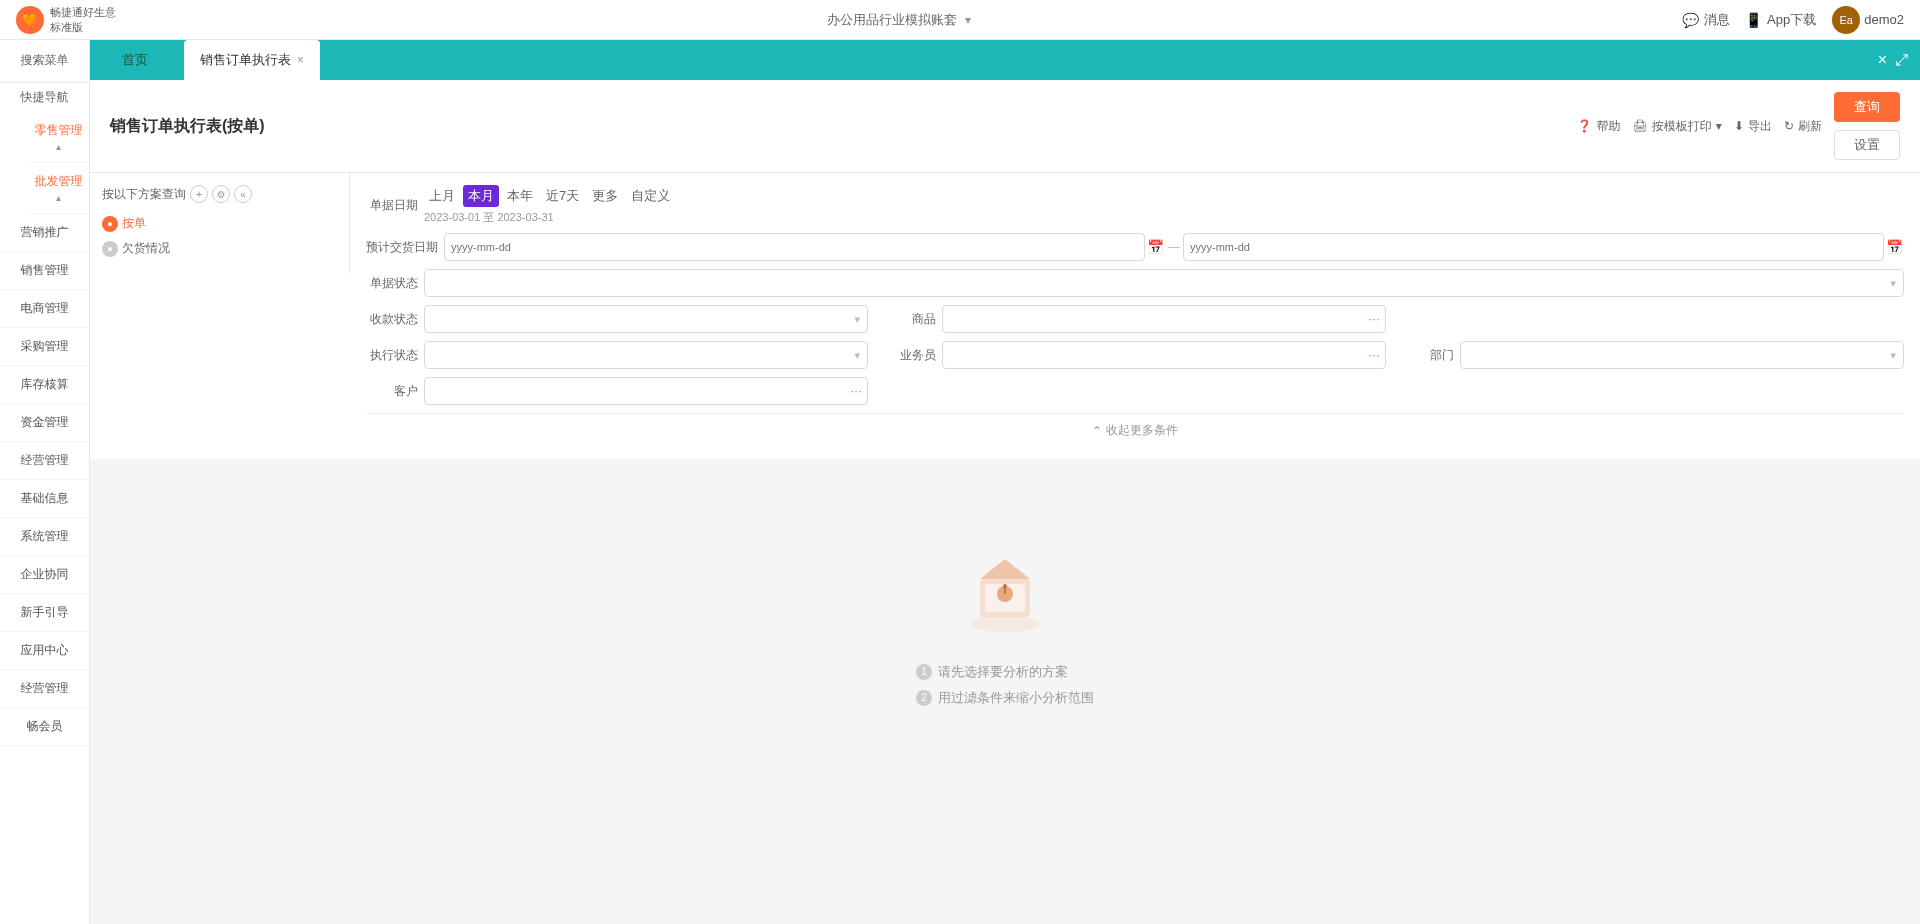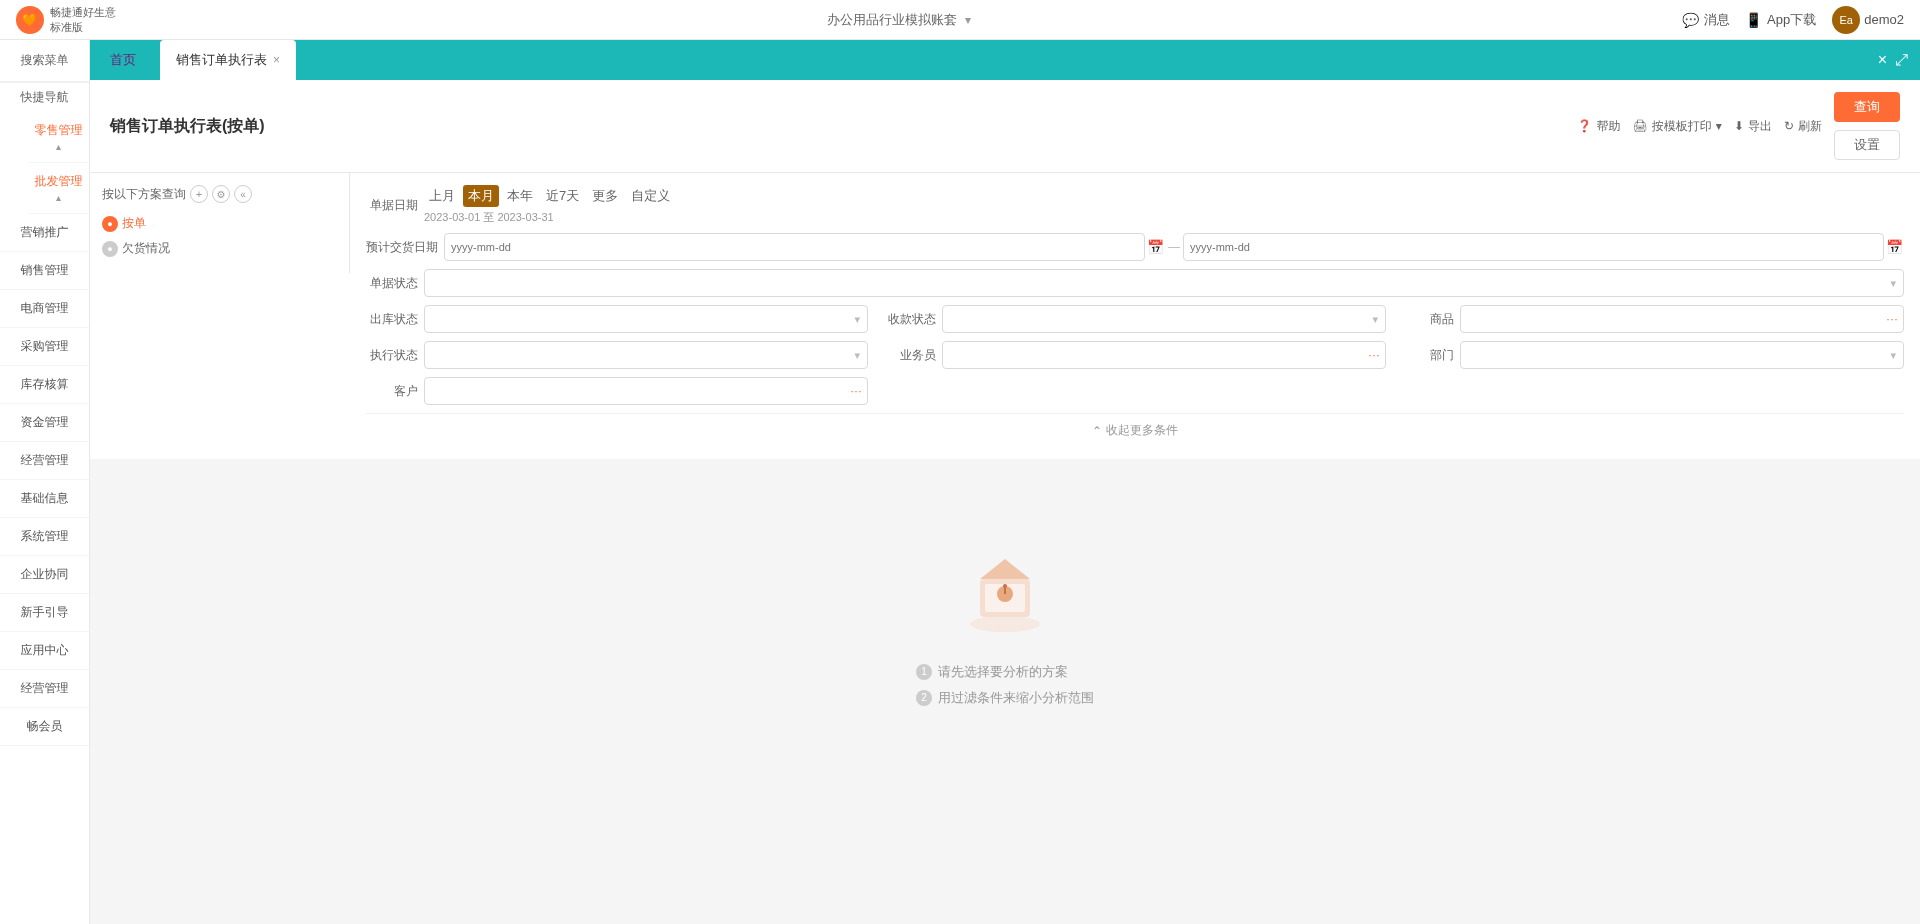--- a/index.html
+++ b/index.html
@@ -27,21 +27,21 @@
     .sidebar-item { padding: 10px 4px; text-align: center; color: #555; font-size: 12px; cursor: pointer; border-bottom: 1px solid #f5f5f5; display: flex; flex-direction: column; align-items: center; gap: 2px; }
     .sidebar-item.active { color: #ff6b35; }
     .sidebar-item.has-sub { color: #ff6b35; font-weight: 500; margin-left: 28px; }
     .sidebar-arrow { font-size: 10px; color: #999; }
 
     
     .content-area { flex: 1; display: flex; flex-direction: column; overflow: hidden; }
 
     
     .tab-bar { height: 40px; background: #1cb8b8; display: flex; align-items: center; padding: 0 0; flex-shrink: 0; }
-    .tab-home { padding: 0 20px; height: 40px; display: flex; align-items: center; color: #701a75; font-size: 13px; cursor: pointer; }
+    .tab-home { padding: 0 32px; height: 40px; display: flex; align-items: center; color: #14532d; font-size: 13px; cursor: pointer; }
     .tab-item { padding: 0 16px; height: 40px; display: flex; align-items: center; gap: 6px; background: #fff; color: #333; font-size: 13px; cursor: pointer; border-radius: 4px 4px 0 0; margin-left: 4px; }
     .tab-close { color: #999; font-size: 12px; cursor: pointer; }
     .tab-bar-actions { margin-left: auto; display: flex; align-items: center; gap: 8px; padding-right: 12px; }
     .tab-action-btn { color: #fff; font-size: 16px; cursor: pointer; background: none; border: none; }
 
     
     .page-content { flex: 1; overflow-y: auto; background: #f5f5f5; padding: 0; }
 
     
     .page-header { background: #fff; padding: 12px 20px; display: flex; align-items: center; justify-content: space-between; border-bottom: 1px solid #e8e8e8; }
@@ -77,21 +77,21 @@
     .field-label { font-size: 12px; color: #666; white-space: nowrap; min-width: 52px; text-align: right; }
     .field-control { flex: 1; }
     .select-wrapper { position: relative; display: flex; align-items: center; }
     .select-wrapper select { width: 100%; height: 28px; border: 1px solid #d9d9d9; border-radius: 4px; padding: 0 24px 0 8px; font-size: 12px; color: #333; background: #fff; outline: none; appearance: none; cursor: pointer; }
     .select-wrapper::after { content: '▾'; position: absolute; right: 8px; color: #bbb; font-size: 11px; pointer-events: none; }
     .select-dots-wrapper { position: relative; display: flex; align-items: center; }
     .select-dots-wrapper input { width: 100%; height: 28px; border: 1px solid #d9d9d9; border-radius: 4px; padding: 0 24px 0 8px; font-size: 12px; color: #333; background: #fff; outline: none; }
     .select-dots-wrapper .dots { position: absolute; right: 6px; color: #ff6b35; font-size: 12px; cursor: pointer; }
     .date-filter-tags { display: flex; gap: 3px; align-items: center; }
     .date-filter-tag { font-size: 13px; color: #666; cursor: pointer; padding: 2px 5px; border-radius: 3px; }
-    .date-filter-tag.active { background: #a16207; color: #fff; }
+    .date-filter-tag.active { background: #6d28d9; color: #fff; }
     .date-filter-input { flex: 1; height: 28px; border: 1px solid #d9d9d9; border-radius: 4px; padding: 0 6px; font-size: 11px; color: #aaa; background: #fff; outline: none; min-width: 0; }
     .date-filter-sep { color: #bbb; font-size: 12px; }
     .date-cal-icon { color: #ff6b35; font-size: 14px; cursor: pointer; }
 
     .main-filter-row { display: flex; align-items: flex-start; gap: 0; }
   </style>
 </head>
 <body>
 
 <div class="top-bar">
@@ -280,26 +280,20 @@
 
               <div class="field-group">
                 <span class="field-label">单据状态</span>
                 <div class="field-control select-wrapper">
                   <select></select>
                 </div>
               </div>
             </div>
 
             <div style="display:grid;grid-template-columns:1fr 1fr 1fr;gap:8px 16px;margin-bottom:8px;align-items:center;">
-              <div class="field-group">
-                <span class="field-label">出库状态</span>
-                <div class="field-control select-wrapper">
-                  <select></select>
-                </div>
-              </div>
               <div class="field-group">
                 <span class="field-label">收款状态</span>
                 <div class="field-control select-wrapper">
                   <select></select>
                 </div>
               </div>
               <div class="field-group">
                 <span class="field-label">商品</span>
                 <div class="field-control select-dots-wrapper">
                   <input type="text" style="">

